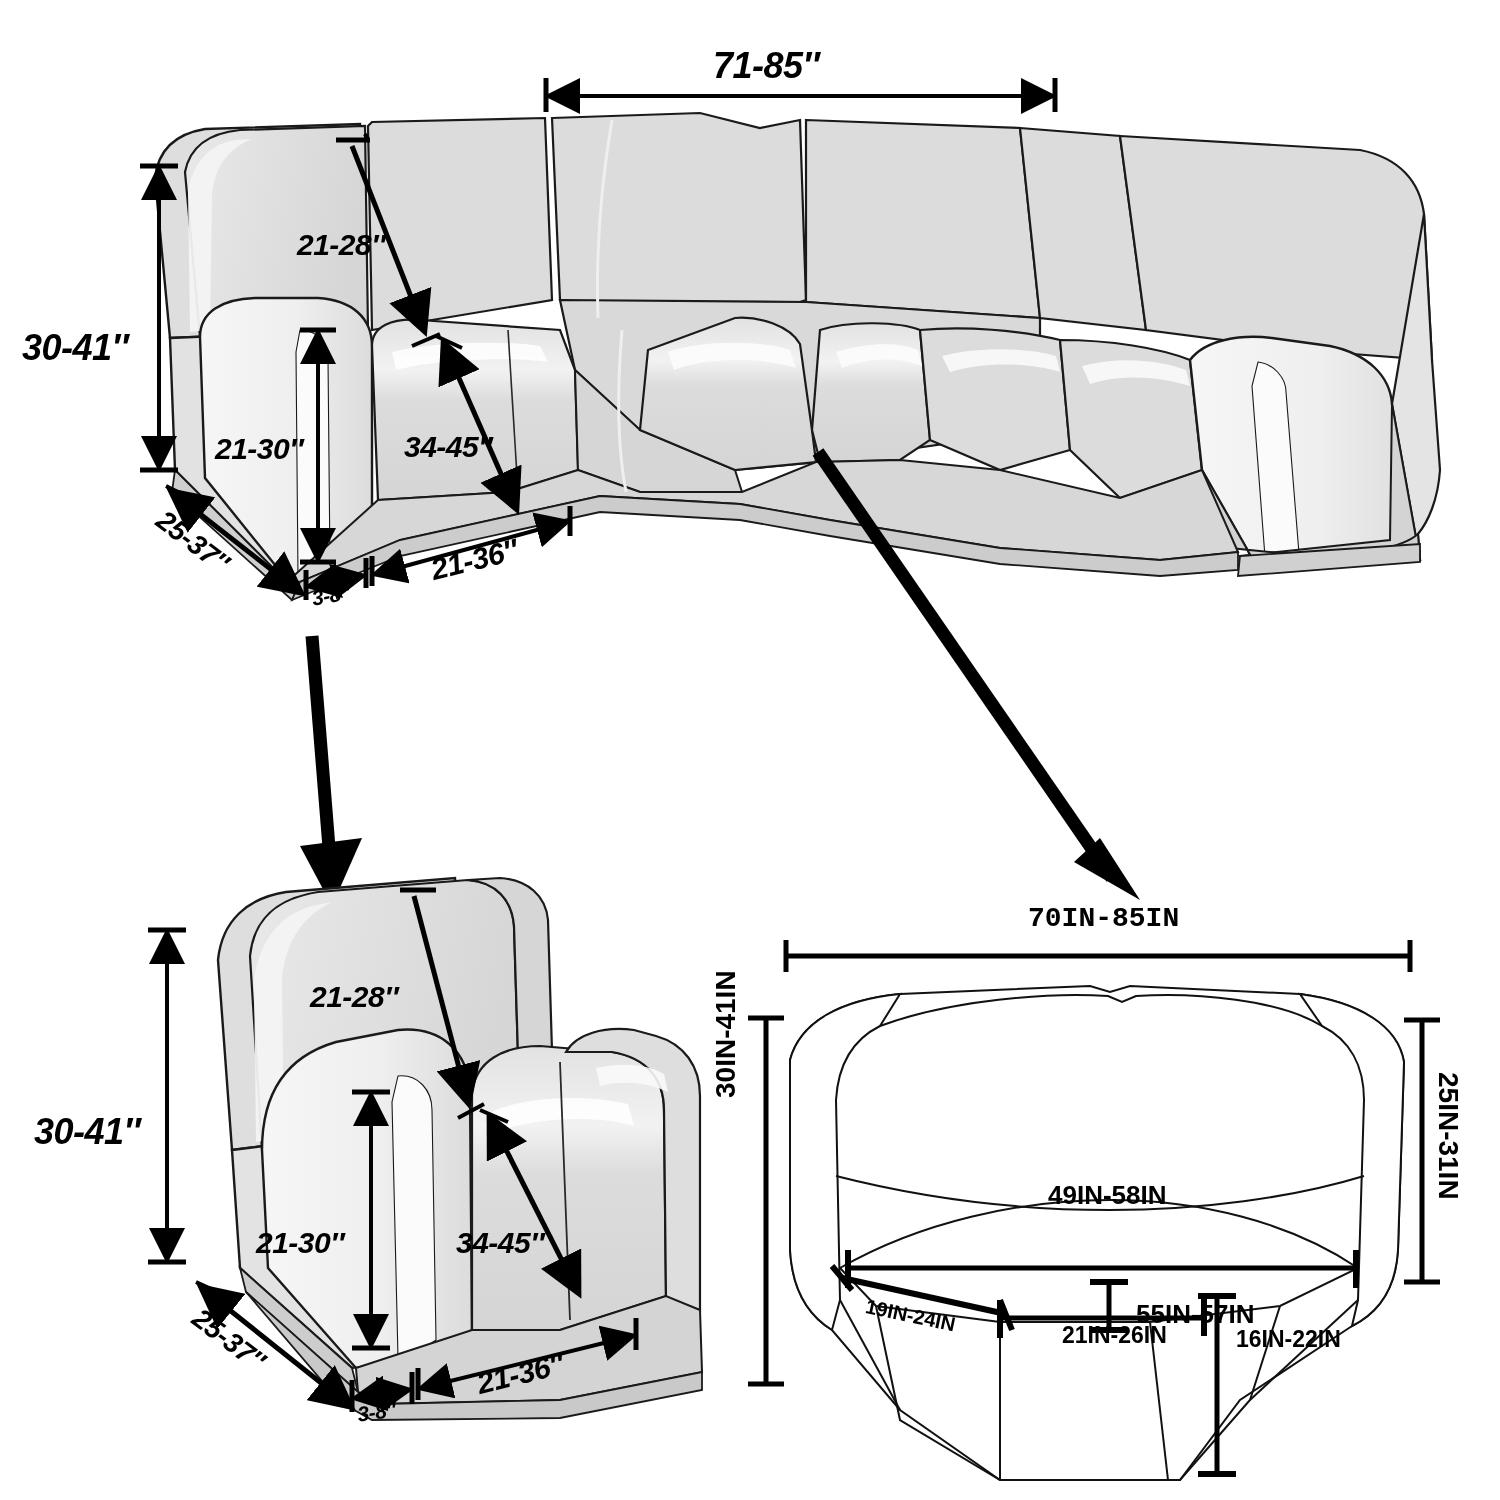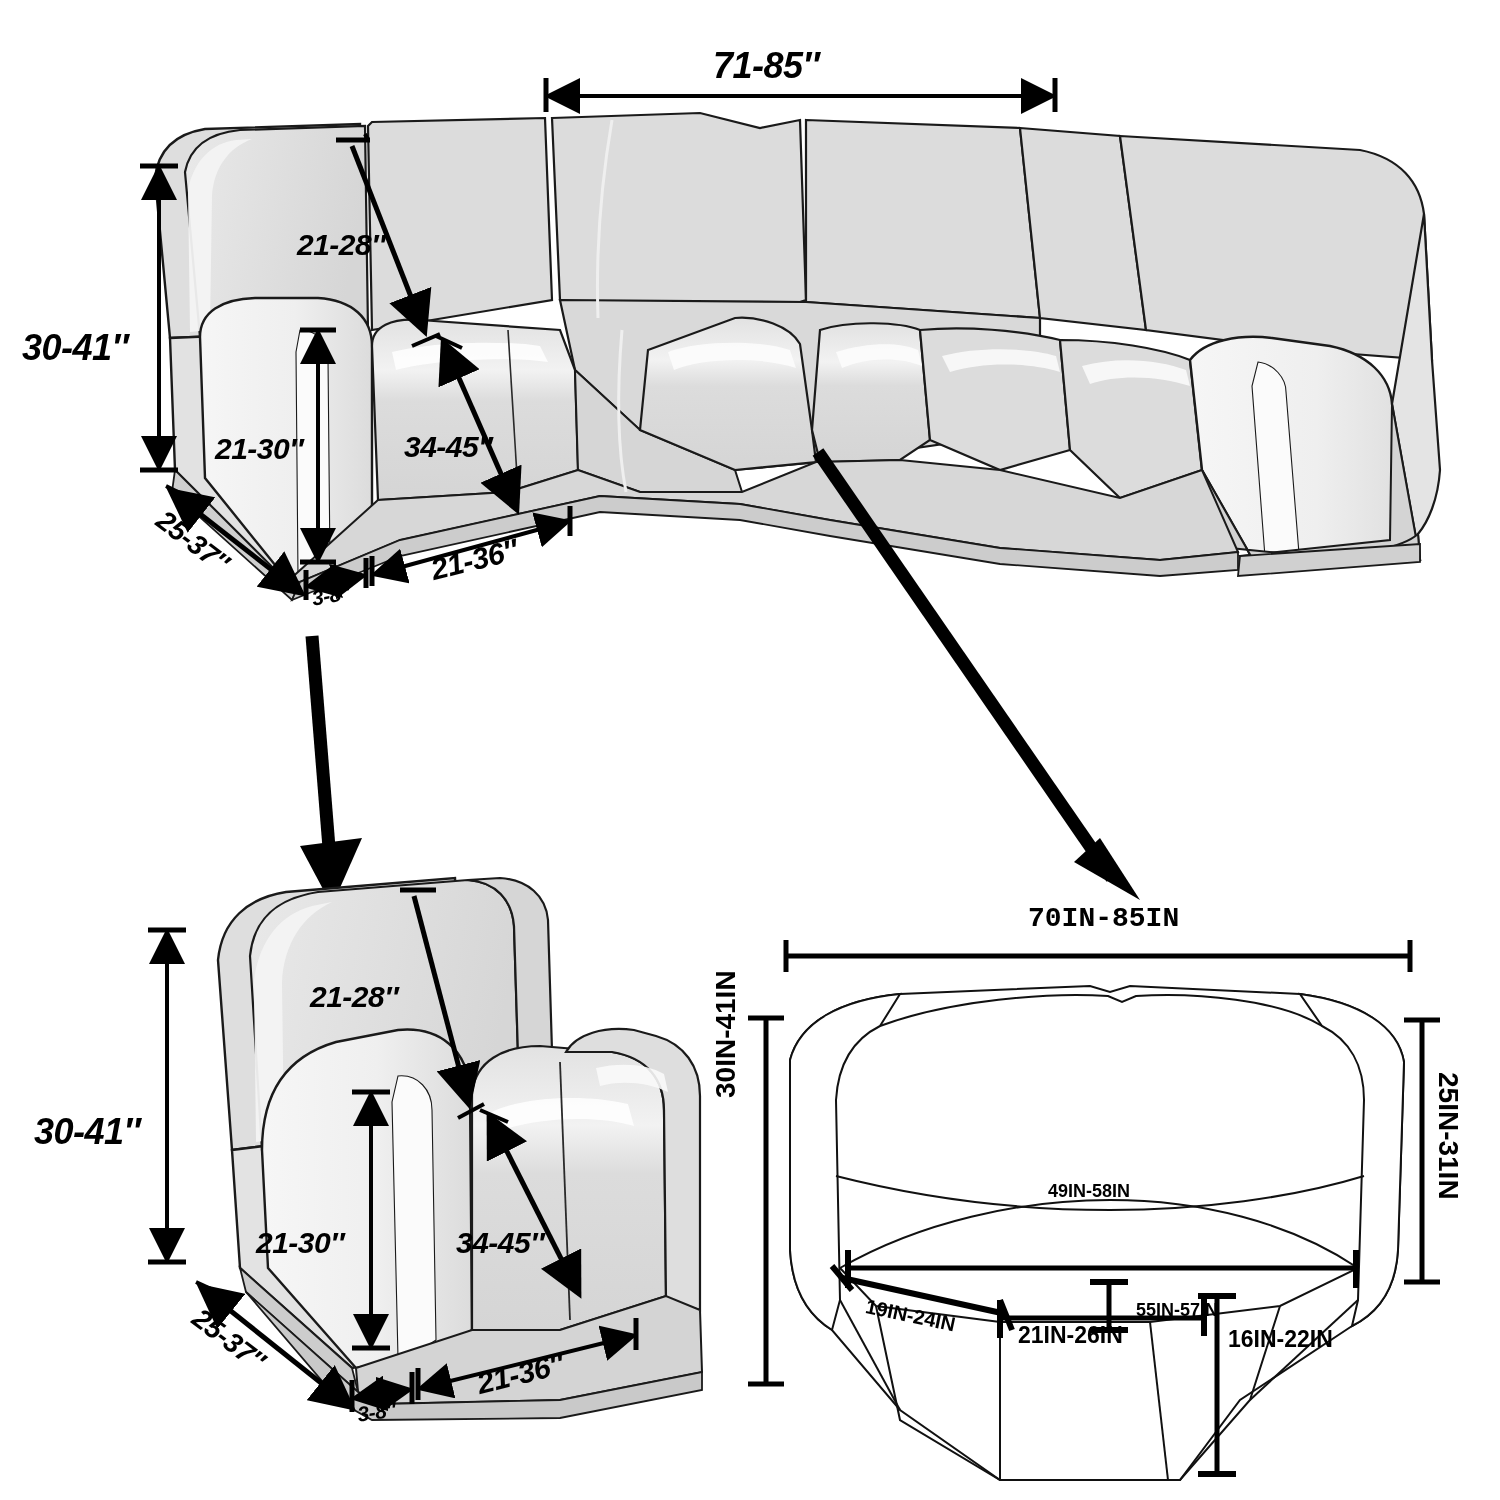--- a/index.html
+++ b/index.html
@@ -13,22 +13,22 @@
     font-style:italic;
     color:#000;
     white-space:nowrap;
     line-height:1;
     letter-spacing:-0.5px;
   }
   .dimlabel.plain{font-style:normal;letter-spacing:0px;}
   .t30{font-size:36px;}
   .t28{font-size:30px;}
   .t26{font-size:28px;}
-  .t24{font-size:18px;}
-  .t22{font-size:23px;}
+  .t24{font-size:26px;}
+  .t22{font-size:23px;margin-left:44px;}
   .t20{font-size:21px;}
   .t19{font-size:20px;}
 </style>
 </head>
 <body>
 
 <div id="stage">
 
   <svg class="layer" viewBox="0 0 1500 1500">
     <defs>
@@ -363,15 +363,15 @@
   <div class="dimlabel plain t26" style="left:1462px;top:1072px;transform:rotate(90deg);transform-origin:left top;">25IN-31IN</div>
 
   <div class="dimlabel plain t24" style="left:1048px;top:1182px;">49IN-58IN</div>
 
   <div class="dimlabel plain t24" style="left:1136px;top:1301px;">55IN-57IN</div>
 
   <div class="dimlabel plain t19" style="left:868px;top:1296px;transform:rotate(12deg);transform-origin:left top;">19IN-24IN</div>
 
   <div class="dimlabel plain t22" style="left:1018px;top:1324px;">21IN-26IN</div>
 
-  <div class="dimlabel plain t22" style="left:1228px;top:1328px;">16IN-22IN</div>
+  <div class="dimlabel plain t22" style="left:1192px;top:1328px;">16IN-22IN</div>
 
 </div>
 
 </body></html>

